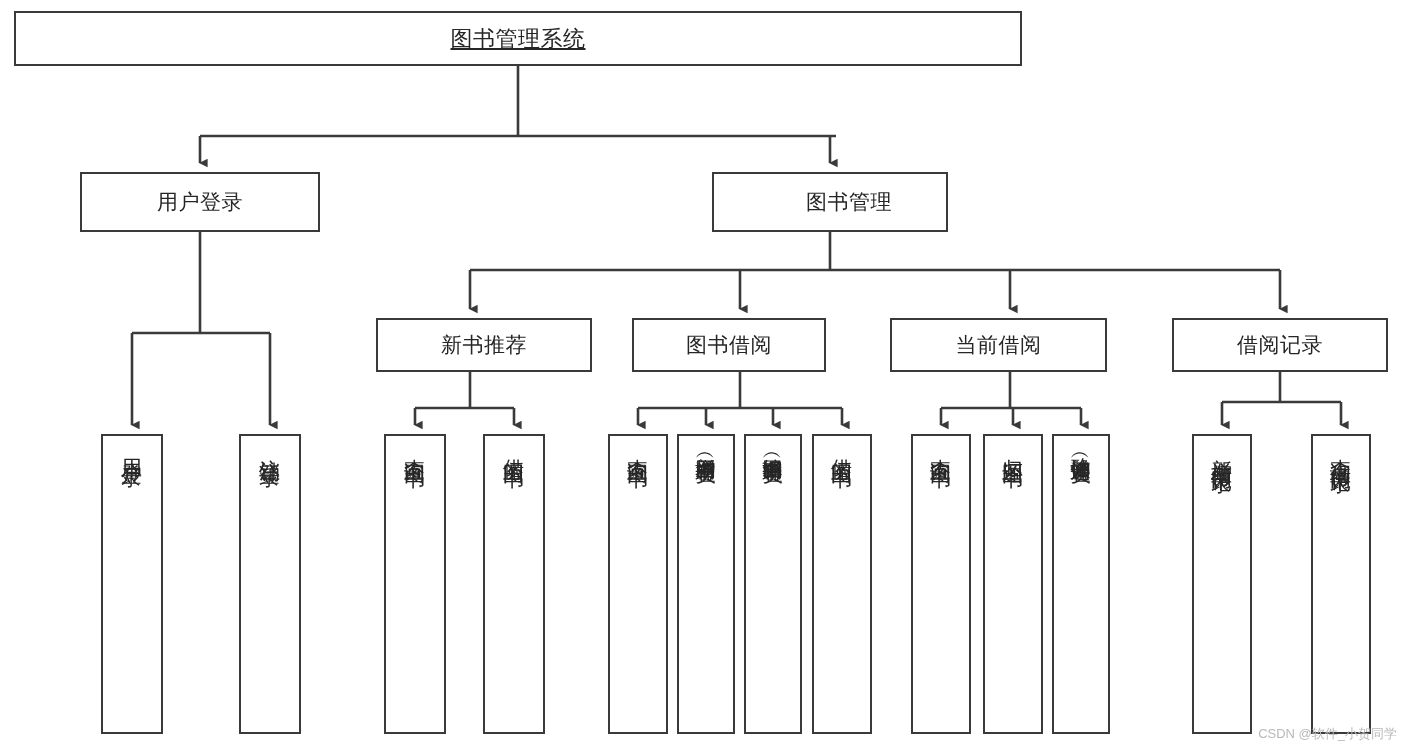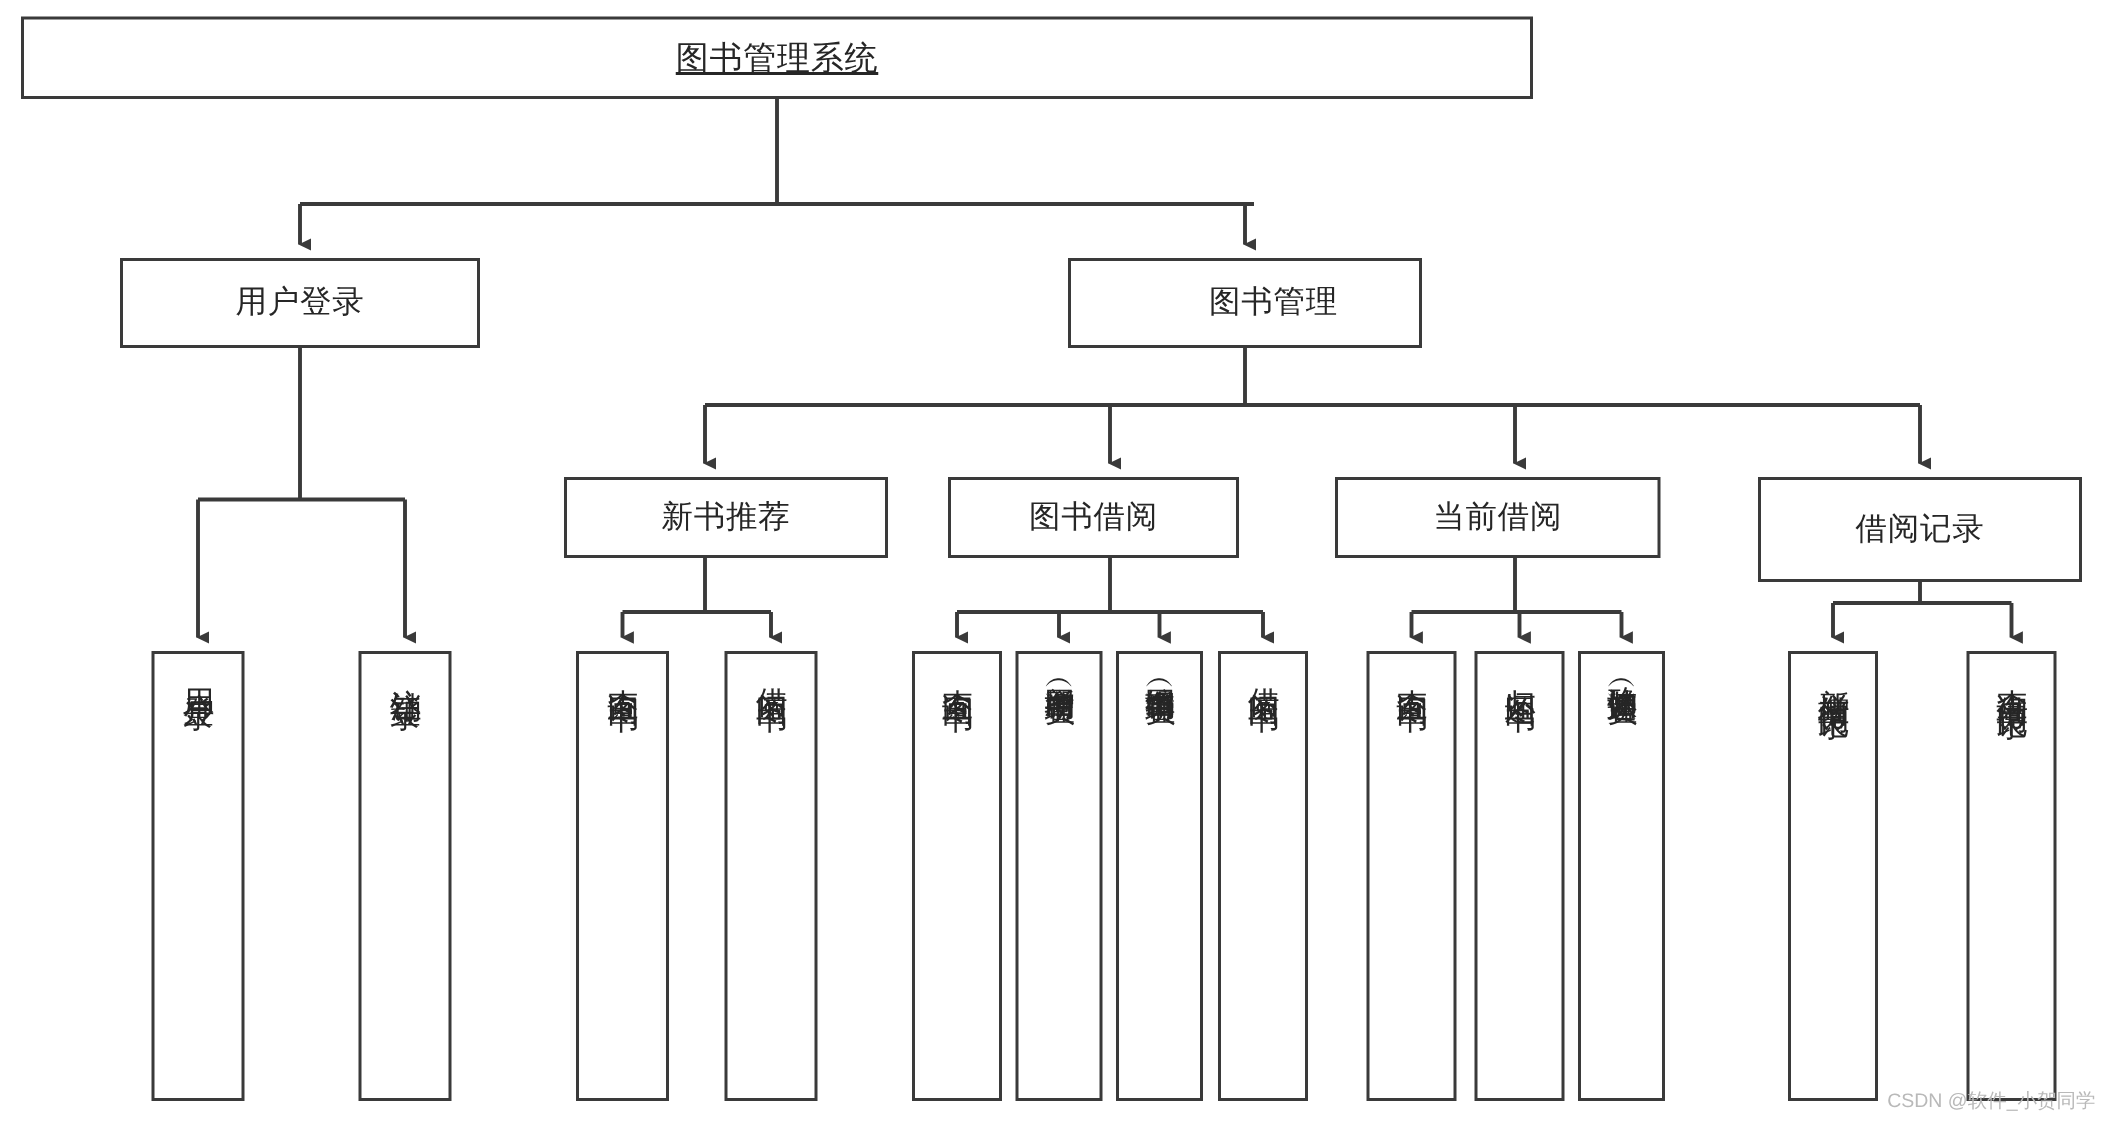--- a/index.html
+++ b/index.html
@@ -150,21 +150,21 @@
 
   <div class="node horiz" id="node-l3-0" style="left: 376px; top: 318px; width: 216px; height: 54px;">
     <span class="node-label">新书推荐</span>
   </div>
   <div class="node horiz" id="node-l3-1" style="left: 632px; top: 318px; width: 194px; height: 54px;">
     <span class="node-label">图书借阅</span>
   </div>
   <div class="node horiz" id="node-l3-2" style="left: 870px; top: 318px; width: 217px; height: 54px; margin-left: 20px;">
     <span class="node-label">当前借阅</span>
   </div>
-  <div class="node horiz" id="node-l3-3" style="left: 1172px; top: 318px; width: 216px; height: 70px;">
+  <div class="node horiz" id="node-l3-3" style="left: 1172px; top: 318px; width: 216px; height: 54px;">
     <span class="node-label">借阅记录</span>
   </div>
 
   <div class="node vert" id="node-leaf-0" style="left: 101px; top: 434px; width: 62px; height: 300px;">
     <span class="node-label">用户登录</span>
   </div>
   <div class="node vert" id="node-leaf-1" style="left: 239px; top: 434px; width: 62px; height: 300px;">
     <span class="node-label">注销登录</span>
   </div>
   <div class="node vert" id="node-leaf-2" style="left: 384px; top: 434px; width: 62px; height: 300px;">

